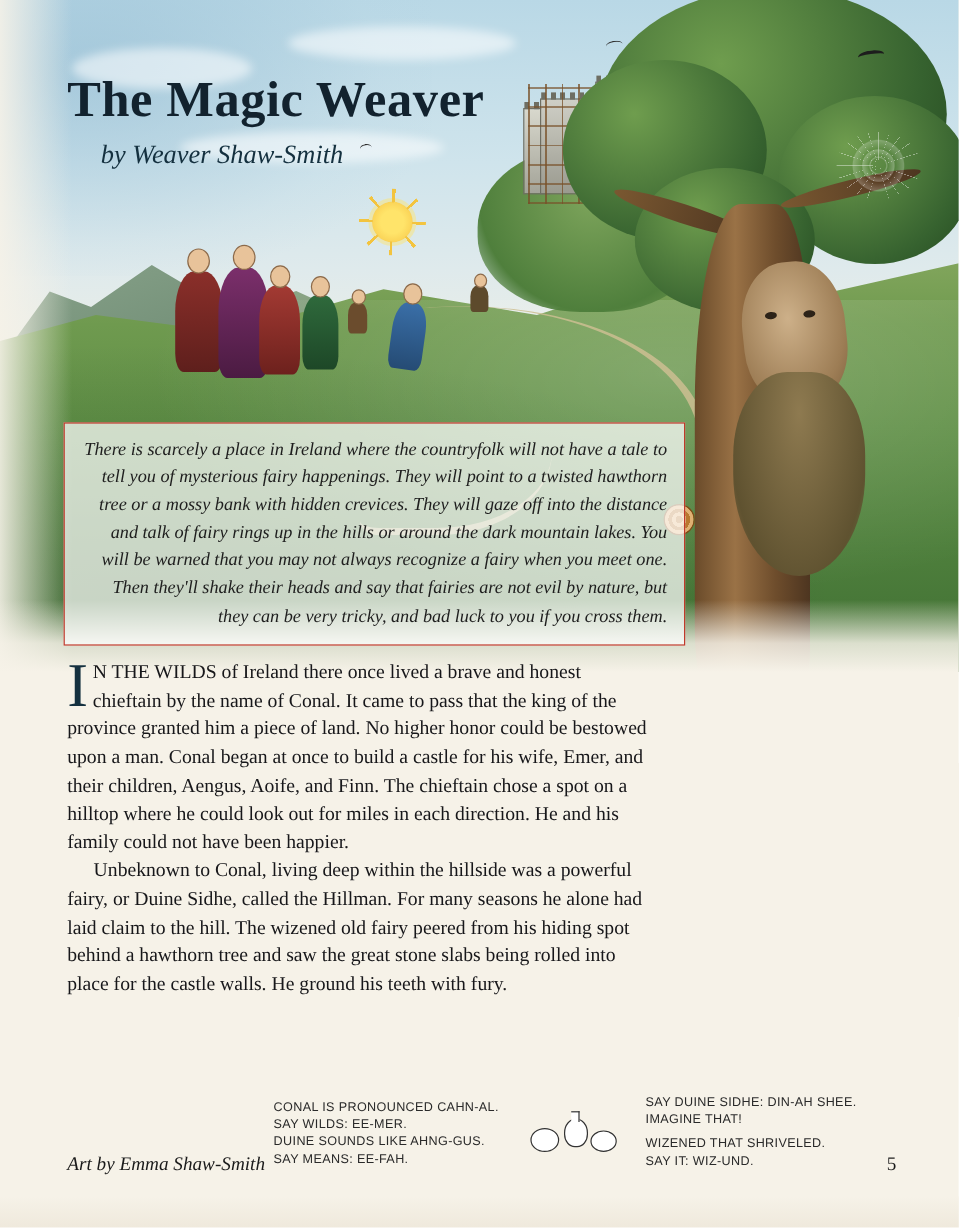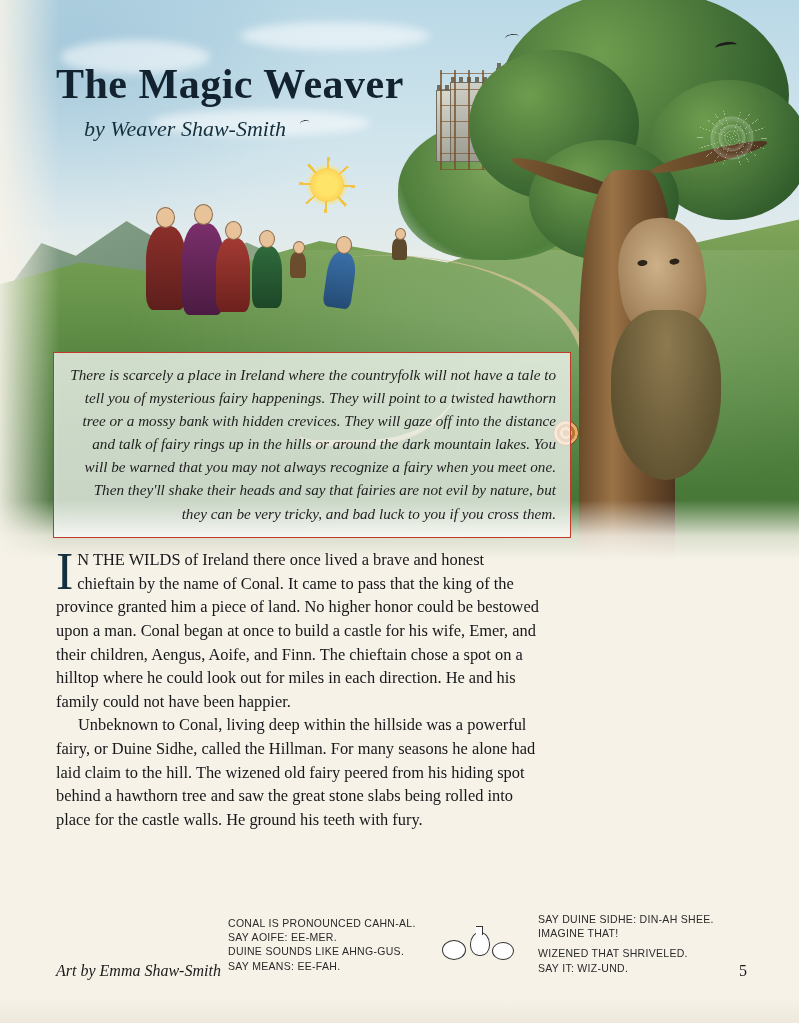--- a/index.html
+++ b/index.html
@@ -492,21 +492,21 @@
   <div class="body-col">
     <p>
       <span class="dropcap">I</span><span>N THE WILDS of Ireland there once lived a brave and honest chieftain by the name of Conal. It came to pass that the king of the province granted him a piece of land. No higher honor could be bestowed upon a man. Conal began at once to build a castle for his wife, Emer, and their children, Aengus, Aoife, and Finn. The chieftain chose a spot on a hilltop where he could look out for miles in each direction. He and his family could not have been happier.</span>
     </p>
     <p>Unbeknown to Conal, living deep within the hillside was a powerful fairy, or Duine Sidhe, called the Hillman. For many seasons he alone had laid claim to the hill. The wizened old fairy peered from his hiding spot behind a hawthorn tree and saw the great stone slabs being rolled into place for the castle walls. He ground his teeth with fury.</p>
   </div>
 
   <div class="notes">
     <div class="notes-left">
       <div class="ln">CONAL IS PRONOUNCED CAHN-AL.</div>
-      <div class="ln">SAY AOIFE: EE-MER.</div>
+      <div class="ln">SAY WILDS: EE-MER.</div>
       <div class="ln">DUINE SOUNDS LIKE AHNG-GUS.</div>
       <div class="ln">SAY MEANS: EE-FAH.</div>
     </div>
 
     <div class="doodle">
       <div class="bug" style="left:6px; top:14px; width:22px; height:18px;"></div>
       <div class="bug" style="left:34px; top:6px; width:18px; height:22px; border-radius:50% 50% 45% 45%;"></div>
       <div class="bug" style="left:56px; top:16px; width:20px; height:16px;"></div>
       <div class="bug" style="left:40px; top:0px; width:6px; height:8px; border-radius:0; border-left:none; border-bottom:none;"></div>
     </div>

